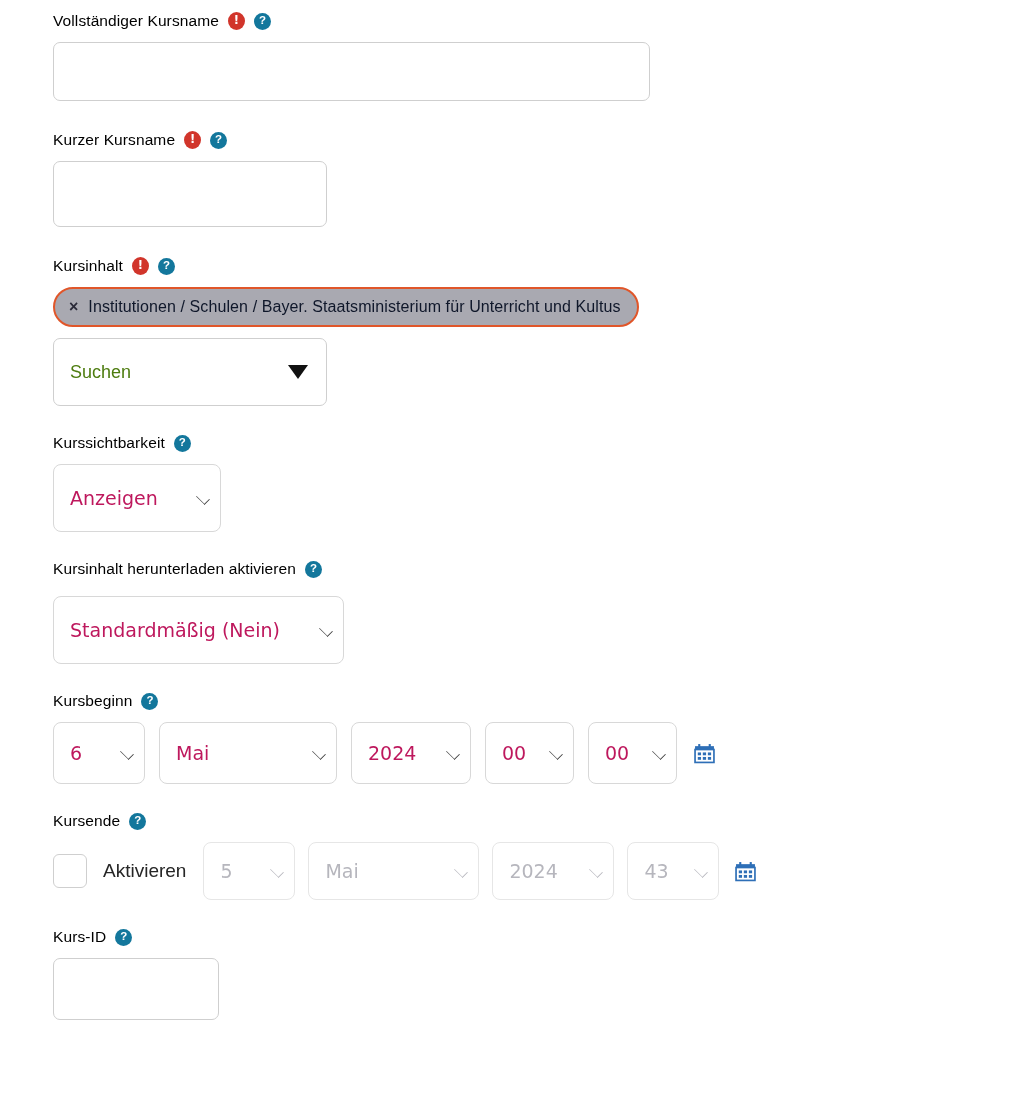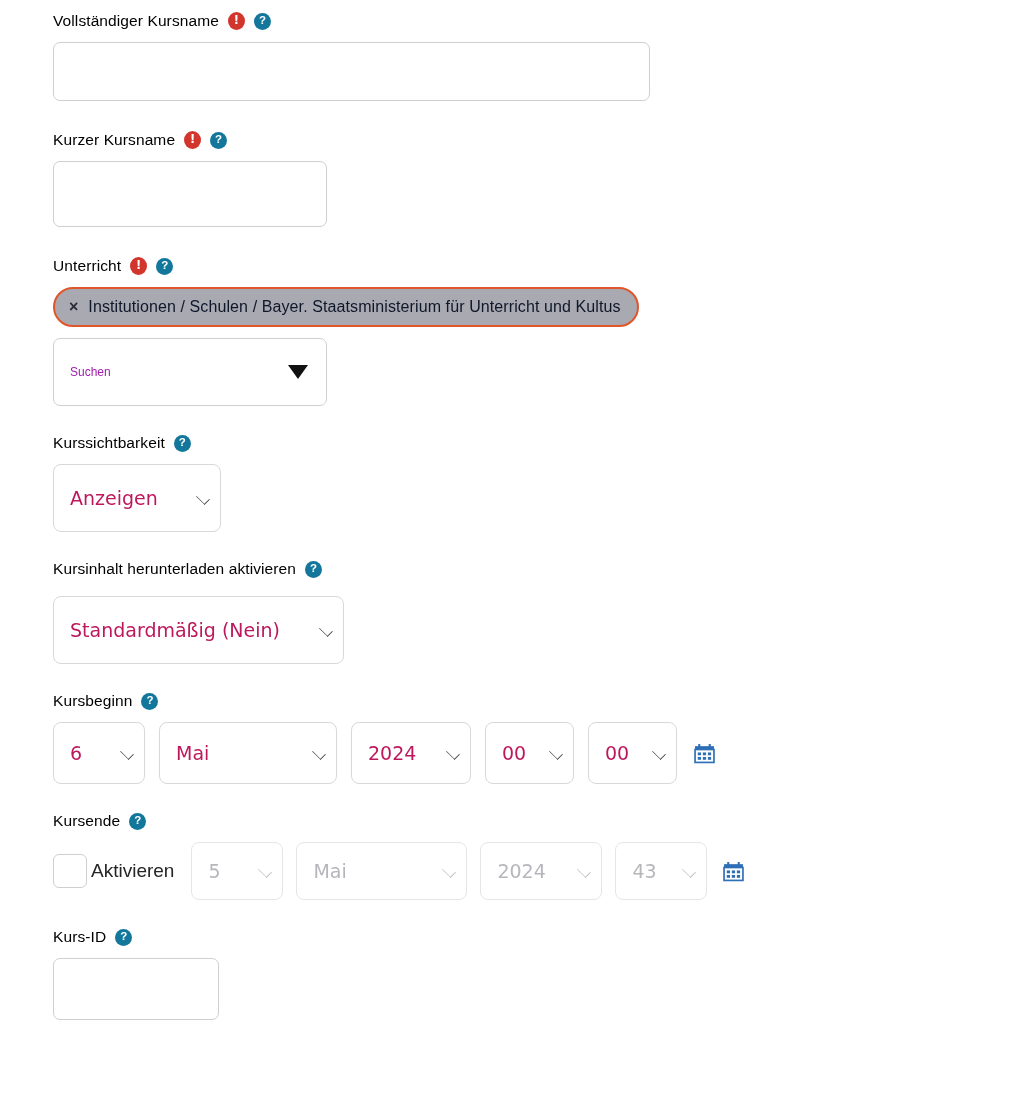--- a/index.html
+++ b/index.html
@@ -128,22 +128,22 @@
     height: 68px;
     border: 1px solid #cfcfcf;
     border-radius: 7px;
     background: #fff;
     display: flex;
     align-items: center;
     padding: 0 16px;
     cursor: pointer;
   }
   .search-select .placeholder {
-    font-size: 12px;
-    color: #a21caf;
+    font-size: 18px;
+    color: #4d7c0f;
   }
   .search-select .caret {
     position: absolute;
     right: 18px;
     top: 50%;
     transform: translateY(-50%);
     width: 0; height: 0;
     border-left: 10px solid transparent;
     border-right: 10px solid transparent;
     border-top: 14px solid #111;
@@ -206,21 +206,21 @@
   .end-row .sel-month { width: 171px; height: 58px; }
   .end-row .sel-year  { width: 122px; height: 58px; }
   .end-row .sel-hour  { width: 88px;  height: 58px; }
   .end-row .sel-min   { width: 92px;  height: 58px; }
   .end-row { gap: 13px; }
 
   
   .chk-group {
     display: flex;
     align-items: center;
-    gap: 4px;
+    gap: 16px;
     margin-right: 4px;
   }
   .chk-box {
     box-sizing: border-box;
     width: 34px;
     height: 34px;
     border: 1px solid #cfcfcf;
     border-radius: 6px;
     background: #fff;
     cursor: pointer;
@@ -268,21 +268,21 @@
       <span class="ico ico-required">!</span>
       <span class="ico ico-help">?</span>
     </div>
     <input class="txt-input input-shortname" type="text" placeholder="" style="">
   </div>
 
   <div class="gap-a"></div>
 
   <div class="field">
     <div class="label-row">
-      <span class="label-text">Unterricht</span>
+      <span class="label-text">Kursinhalt</span>
       <span class="ico ico-required">!</span>
       <span class="ico ico-help">?</span>
     </div>
 
     <div class="chip-wrap">
       <div class="chip">
         <span class="chip-x">×</span>
         <span class="chip-label">Institutionen / Schulen / Bayer. Staatsministerium für Unterricht und Kultus</span>
       </div>
     </div>

